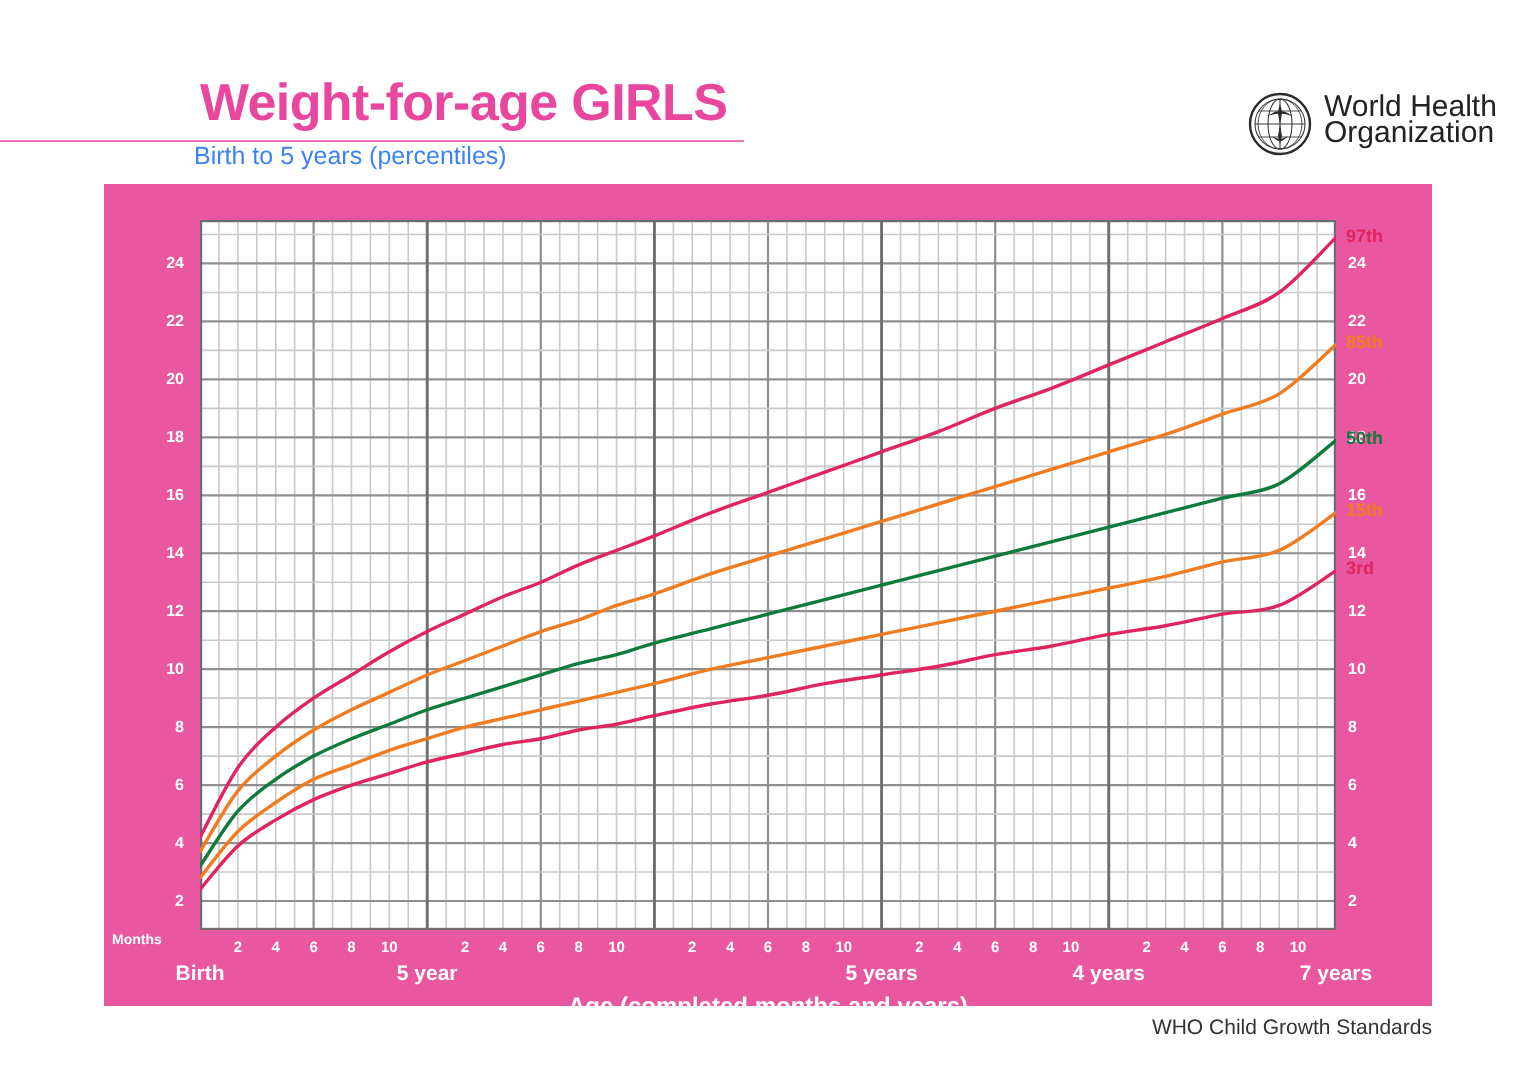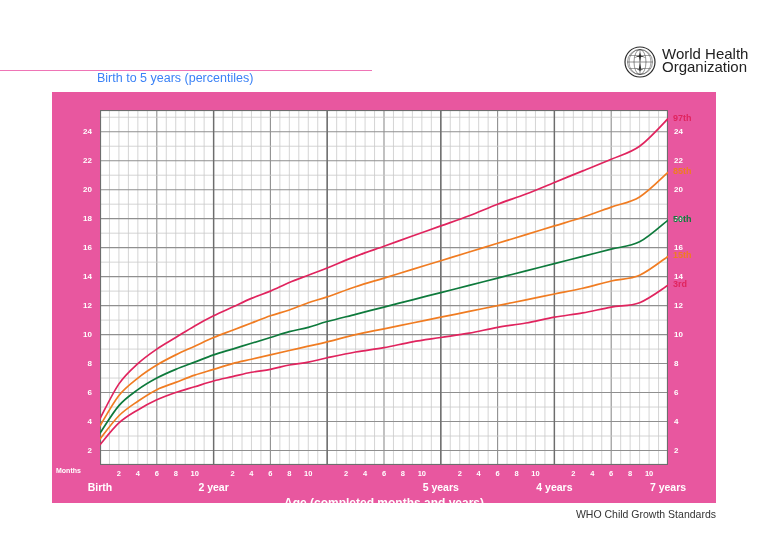--- a/index.html
+++ b/index.html
@@ -81,20 +81,21 @@
   }
   #footer-text{
     position:absolute;right:52px;top:3px;
     font-size:10.5px;color:#333;white-space:nowrap;
   }
 </style>
 </head>
 <body>
 
 <div id="header">
+  <div id="title">Weight-for-age GIRLS</div>
   <div id="title-rule"></div>
   <div id="subtitle">Birth to 5 years (percentiles)</div>
 
   <div id="who-logo">
     <svg id="who-emblem" viewBox="0 0 64 64">
       <circle cx="32" cy="32" r="30" fill="none" stroke="#2b2b2b" stroke-width="2.4"></circle>
       <circle cx="32" cy="32" r="25" fill="none" stroke="#3a3a3a" stroke-width="1.1"></circle>
       <ellipse cx="32" cy="32" rx="12" ry="25" fill="none" stroke="#3a3a3a" stroke-width="1.1"></ellipse>
       <ellipse cx="32" cy="32" rx="22" ry="25" fill="none" stroke="#3a3a3a" stroke-width="0.9"></ellipse>
       <line x1="7" y1="32" x2="57" y2="32" stroke="#3a3a3a" stroke-width="1.1"></line>
@@ -168,21 +169,21 @@
       <div class="xtick" style="left: 456.533px; top: 377px;">8</div>
       <div class="xtick" style="left: 475.467px; top: 377px;">10</div>
       <div class="xtick" style="left: 513.333px; top: 377px;">2</div>
       <div class="xtick" style="left: 532.267px; top: 377px;">4</div>
       <div class="xtick" style="left: 551.2px; top: 377px;">6</div>
       <div class="xtick" style="left: 570.133px; top: 377px;">8</div>
       <div class="xtick" style="left: 589.067px; top: 377px;">10</div>
     </div>
   <div id="xyear-wrap">
       <div class="xyear" style="left: 13px; top: 389px;">Birth</div>
-      <div class="xyear" style="left: 126.6px; top: 389px;">2 year</div>
+      <div class="xyear" style="left: 126.6px; top: 389px;">5 year</div>
       <div class="xyear" style="left: 240.2px; top: 389px; margin-top: 24px;">2 years</div>
       <div class="xyear" style="left: 353.8px; top: 389px;">5 years</div>
       <div class="xyear" style="left: 467.4px; top: 389px;">4 years</div>
       <div class="xyear" style="left: 581px; top: 389px;">7 years</div>
     </div>
   <div id="plabel-wrap">
       <div class="plabel" style="color: rgb(224, 36, 94); left: 621px; top: 20.6939px;">97th</div>
       <div class="plabel" style="color: rgb(240, 124, 34); left: 621px; top: 74.3061px;">85th</div>
       <div class="plabel" style="color: rgb(14, 122, 60); left: 621px; top: 122.122px;">50th</div>
       <div class="plabel" style="color: rgb(240, 124, 34); left: 621px; top: 158.347px;">15th</div>

